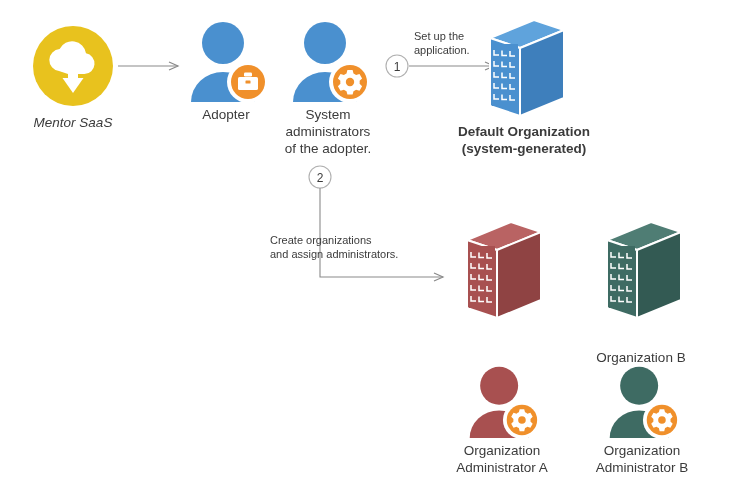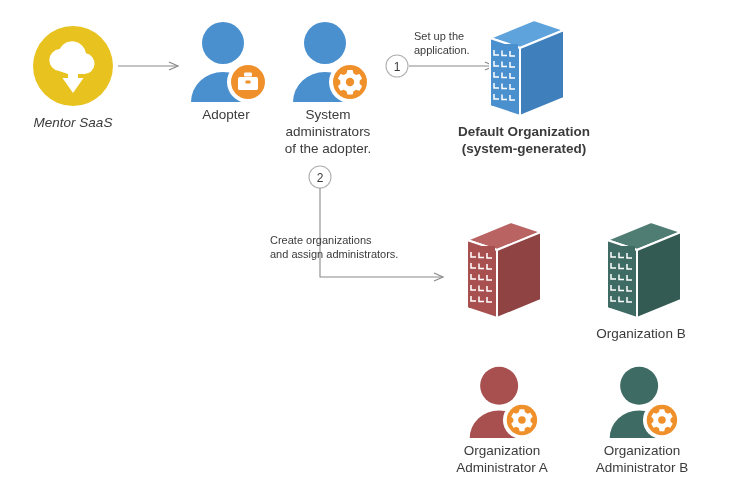--- a/index.html
+++ b/index.html
@@ -148,21 +148,21 @@
     <g stroke="#ffffff" stroke-width="1.5" fill="none">
       <path d="M18,36 v5 h5 M26,36.5 v5 h5 M34,37 v5 h5"></path>
       <path d="M18,47 v5 h5 M26,47.5 v5 h5 M34,48 v5 h5"></path>
       <path d="M18,58 v5 h5 M26,58.5 v5 h5 M34,59 v5 h5"></path>
       <path d="M18,69 v5 h5 M26,69.5 v5 h5 M34,70 v5 h5"></path>
       <path d="M18,80 v5 h5 M26,80.5 v5 h5 M34,81 v5 h5"></path>
     </g>
   </svg>
 </div>
 
-<div class="node" style="left:583px; top:216px; width:116px;">
+<div class="node" style="left:583px; top:216px; width:116px;gap:24px;">
   <svg width="96" height="105" viewBox="0 0 96 105">
     <polygon points="14,24 58,6 88,16 44,34" fill="#4F7D74" stroke="#ffffff" stroke-width="2"></polygon>
     <polygon points="44,34 88,16 88,84 44,102" fill="#335A53" stroke="#ffffff" stroke-width="2"></polygon>
     <polygon points="14,24 44,34 44,102 14,92" fill="#3E6B63" stroke="#ffffff" stroke-width="2"></polygon>
     <rect x="16" y="30" width="26" height="62" fill="#3E6B63"></rect>
     <g stroke="#ffffff" stroke-width="1.5" fill="none">
       <path d="M18,36 v5 h5 M26,36.5 v5 h5 M34,37 v5 h5"></path>
       <path d="M18,47 v5 h5 M26,47.5 v5 h5 M34,48 v5 h5"></path>
       <path d="M18,58 v5 h5 M26,58.5 v5 h5 M34,59 v5 h5"></path>
       <path d="M18,69 v5 h5 M26,69.5 v5 h5 M34,70 v5 h5"></path>

